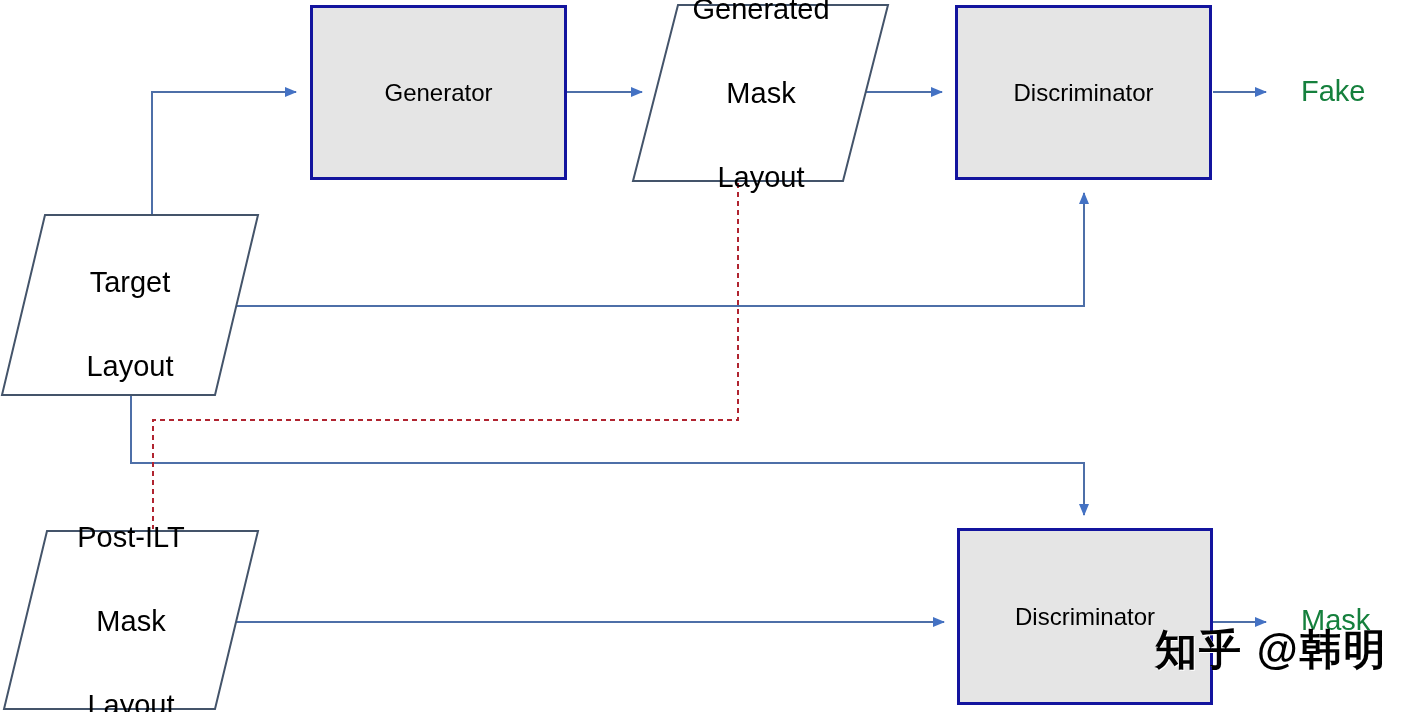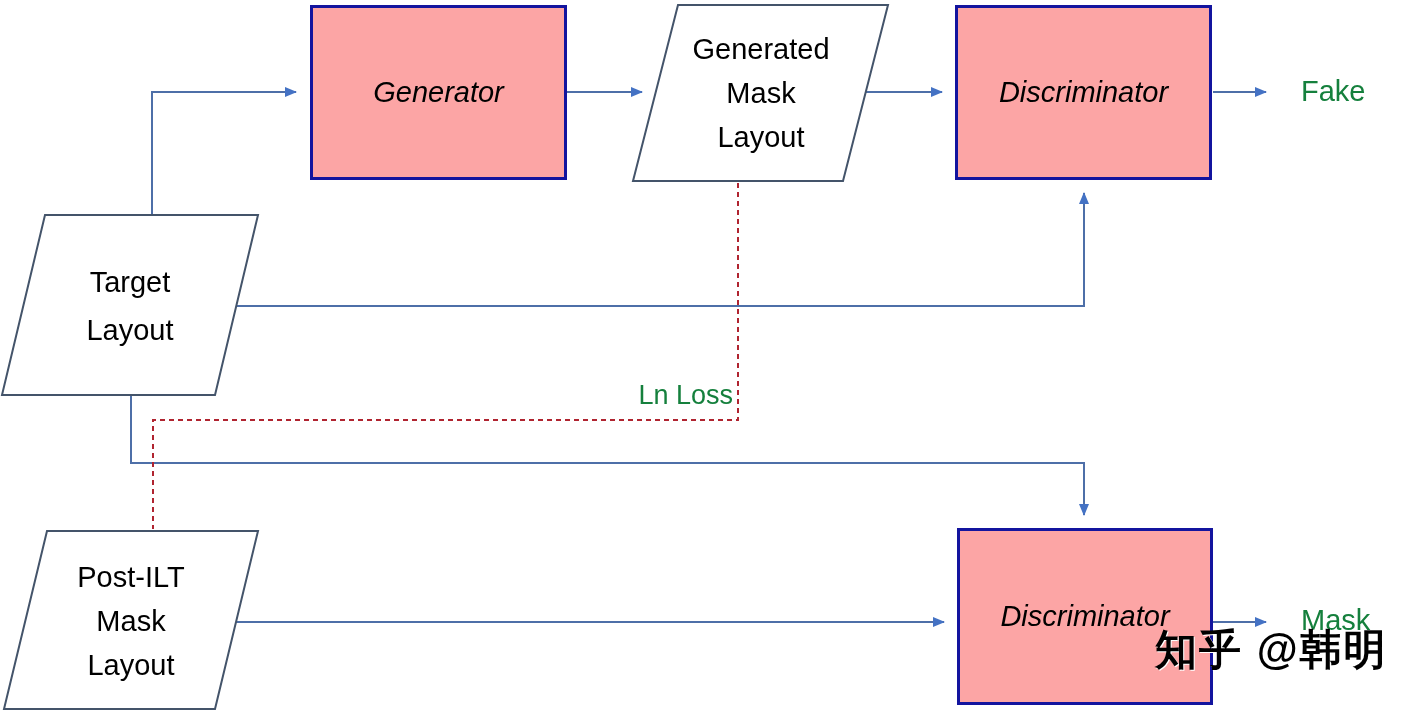--- a/index.html
+++ b/index.html
@@ -16,41 +16,41 @@
     overflow: hidden;
   }
   #wires {
     position: absolute;
     left: 0; top: 0;
     width: 1425px;
     height: 712px;
   }
   .process-box {
     position: absolute;
-    background: #fca5a5;
+    background: #e5e5e5;
     border-style: solid;
     border-width: 3px;
     box-sizing: border-box;
     display: flex;
     align-items: center;
     justify-content: center;
-    font-size: 29px;
+    font-size: 24px;
     color: #000000;
-    font-style: italic;
   }
   .shape-label {
     position: absolute;
     display: flex;
     flex-direction: column;
     align-items: center;
     justify-content: center;
     text-align: center;
     font-size: 29px;
     line-height: 44px;
     color: #000000;
+    gap: 40px;
   }
   .float-label {
     position: absolute;
     font-size: 29px;
     color: #15803d;
   }
   #ln-loss {
     font-size: 27px;
     text-align: right;
   }
@@ -120,17 +120,16 @@
   <div class="shape-label" style="left:25px; top:550px; width:212px; height:142px;">
     <span>Post-ILT</span>
     <span>Mask</span>
     <span>Layout</span>
   </div>
 
   <div class="float-label" style="left:1301px; top:75px;">Fake</div>
 
   <div class="float-label" style="left:1301px; top:604px;">Mask</div>
 
-  <div class="float-label" id="ln-loss" style="left:580px; top:380px; width:153px;">Ln Loss</div>
 
   <div id="watermark" style="color: #000000;">知乎 @韩明</div>
 
 </div>
 
 </body></html>

